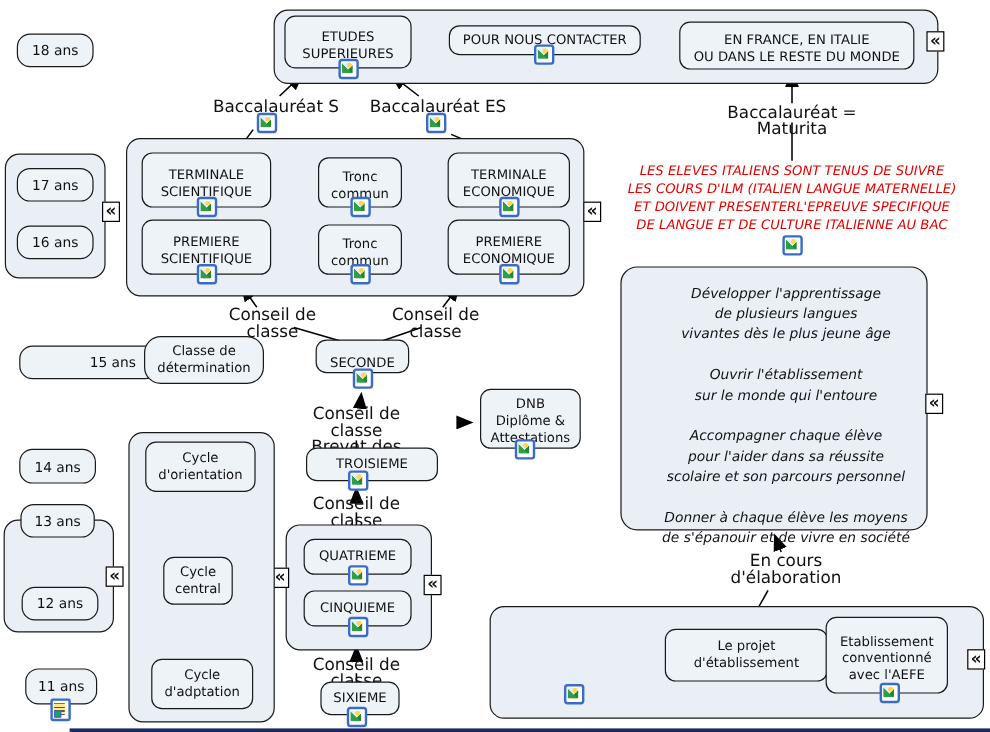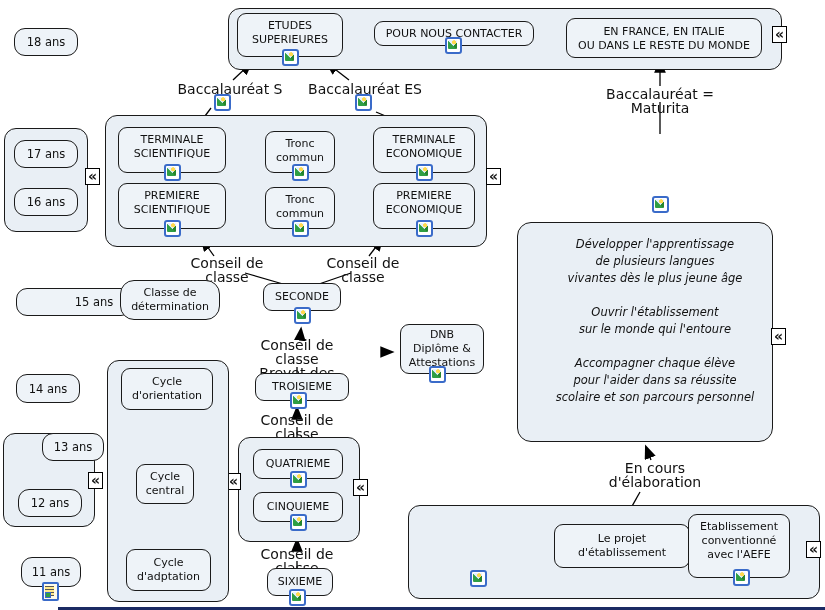--- a/index.html
+++ b/index.html
@@ -5,21 +5,21 @@
   html,body{margin:0;padding:0;background:#fff;}
   .stage{
     position:relative;width:825px;height:610px;background:#ffffff;overflow:hidden;
     font-family:"DejaVu Sans","Liberation Sans",sans-serif;color:#111;
   }
   .container-box{
     position:absolute;background:#e9eff5;border:1px solid #1a1a1a;border-radius:12px;
   }
   .node{
     position:absolute;background:#eef3f8;border:1px solid #1a1a1a;border-radius:9px;
-    display:flex;align-items:flex-start;justify-content:center;text-align:center;
+    display:flex;align-items:center;justify-content:center;text-align:center;
     font-size:11px;line-height:14px;padding-top:5px;box-sizing:border-box;
   }
   .node span{white-space:pre-line;}
   .node.mid{align-items:center;padding-top:0;}
   .age{
     position:absolute;background:#eef3f8;border:1px solid #1a1a1a;border-radius:11px;
     display:flex;align-items:center;justify-content:center;font-size:11.5px;
   }
   .label{
     position:absolute;font-size:14px;line-height:14px;text-align:center;color:#111;
@@ -119,21 +119,21 @@
     </div>
 
   <div class="age" style="left:16px;top:288px;width:74px;height:26px;padding-left:40px;">
       <span>15 ans</span>
     </div>
   <div class="age" style="left:16px;top:374px;width:62px;height:27px;">
       <span>14 ans</span>
     </div>
 
   <div class="container-box" style="left:3px;top:433px;width:90px;height:92px;"></div>
-  <div class="age" style="left:17px;top:433px;width:60px;height:26px;margin-left:25px;">
+  <div class="age" style="left:17px;top:420px;width:60px;height:26px;">
       <span>13 ans</span>
     </div>
   <div class="age" style="left:18px;top:489px;width:62px;height:26px;">
       <span>12 ans</span>
     </div>
   <div class="chev" style="left:88px;top:472px;">
       <span>«</span>
     </div>
 
   <div class="age" style="left:21px;top:557px;width:58px;height:28px;">
@@ -193,43 +193,47 @@
       <span>Tronc
 commun</span>
     </div>
   <div class="res-icon" style="left:292px;top:220px;"></div>
   <div class="node" style="left:373px;top:183px;width:102px;height:46px;">
       <span>PREMIERE
 ECONOMIQUE</span>
     </div>
   <div class="res-icon" style="left:416px;top:220px;"></div>
 
+  <div class="statement" style="left:495px;top:135px;width:330px;"><span>LES ELEVES ITALIENS SONT TENUS DE SUIVRE
+LES COURS D'ILM (ITALIEN LANGUE MATERNELLE)
+ET DOIVENT PRESENTERL'EPREUVE SPECIFIQUE
+DE LANGUE ET DE CULTURE ITALIENNE AU BAC</span></div>
   <div class="res-icon" style="left:652px;top:196px;"></div>
 
   <div class="label" style="left:172px;top:256px;width:110px;"><span>Conseil de classe</span></div>
   <div class="label" style="left:308px;top:256px;width:110px;"><span>Conseil de classe</span></div>
   <div class="node mid" style="left:120px;top:280px;width:100px;height:40px;border-radius:14px;">
       <span>Classe de
 détermination</span>
     </div>
-  <div class="node mid" style="left:263px;top:283px;width:78px;height:28px;">
+  <div class="node mid" style="left:263px;top:283px;width:78px;height:28px;align-items:flex-end;">
       <span>SECONDE</span>
     </div>
   <div class="res-icon" style="left:294px;top:307px;"></div>
 
   <div class="label" style="left:237px;top:338px;width:120px;"><span>Conseil de classe
 Brevet des collèges</span></div>
   <div class="node" style="left:400px;top:324px;width:84px;height:50px;padding-top:3px;">
       <span>DNB
 Diplôme &amp;
 Attestations</span>
     </div>
   <div class="res-icon" style="left:429px;top:366px;"></div>
 
-  <div class="node mid" style="left:255px;top:373px;width:94px;height:28px;">
+  <div class="node mid" style="left:255px;top:373px;width:110px;height:28px;">
       <span>TROISIEME</span>
     </div>
   <div class="res-icon" style="left:290px;top:392px;"></div>
   <div class="label" style="left:242px;top:413px;width:110px;"><span>Conseil de classe</span></div>
 
   <div class="container-box" style="left:238px;top:437px;width:120px;height:103px;"></div>
   <div class="chev" style="left:226px;top:473px;">
       <span>«</span>
     </div>
   <div class="chev" style="left:353px;top:479px;">
@@ -266,20 +270,22 @@
 
   <div class="goals-box" style="left:517px;top:222px;width:256px;height:220px;">
     <p>Développer l'apprentissage
 de plusieurs langues
 vivantes dès le plus jeune âge</p>
     <p>Ouvrir l'établissement
 sur le monde qui l'entoure</p>
     <p>Accompagner chaque élève
 pour l'aider dans sa réussite
 scolaire et son parcours personnel</p>
+    <p>Donner à chaque élève les moyens
+de s'épanouir et de vivre en société</p>
   </div>
   <div class="chev" style="left:771px;top:328px;">
       <span>«</span>
     </div>
 
   <div class="label" style="left:605px;top:461px;width:100px;"><span>En cours
 d'élaboration</span></div>
 
   <div class="container-box" style="left:408px;top:505px;width:410px;height:92px;"></div>
   <div class="chev" style="left:806px;top:541px;">

